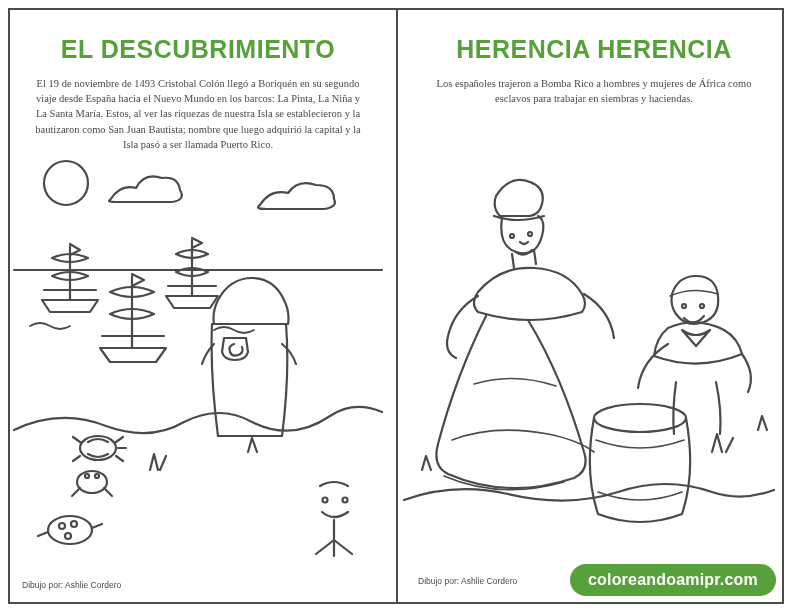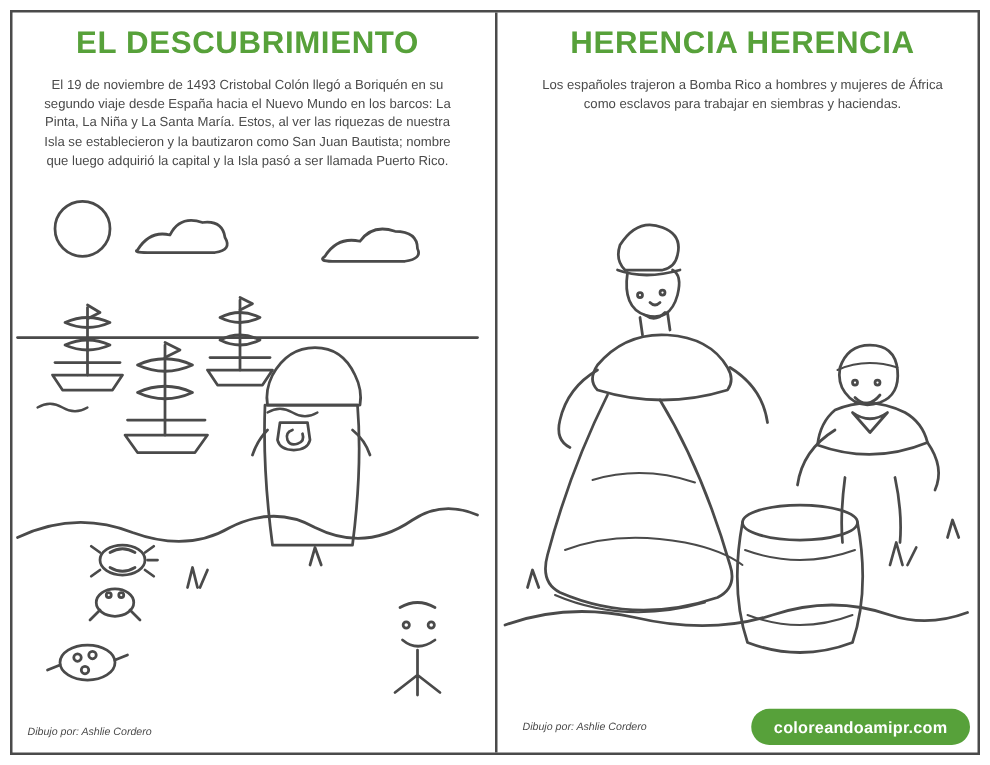--- a/index.html
+++ b/index.html
@@ -32,51 +32,50 @@
   .panel-left  { left: 0; }
   .panel-right { left: 396px; }
 
   .title {
     text-align: center;
     font-weight: bold;
     font-size: 25px;
     letter-spacing: 0.5px;
     color: #57a13a;
     margin: 0;
-    padding-top: 20px;
+    padding-top: 35px;
     font-family: "Liberation Sans", sans-serif;
   }
   .body-text {
     text-align: center;
     font-size: 10.5px;
     line-height: 1.45;
     color: #4a4a4a;
     margin: 0 auto;
     padding-top: 12px;
     width: 330px;
   }
-  .body-text p { margin: 0 0 9px 0; }
+  .body-text p { margin: 0 0 9px 0; font-family: Liberation Serif, serif; }
 
   .credit {
     position: absolute;
     font-size: 8.5px;
     color: #4a4a4a;
-    font-style: italic;
   }
   .credit-left  { left: 22px;  bottom: 22px; }
   .credit-right { left: 418px; bottom: 26px; }
 
   .badge {
     position: absolute;
     right: 16px;
     bottom: 16px;
     background: #57a13a;
     color: #ffffff;
     border-radius: 16px;
-    font-size: 13px;
+    font-size: 16px;
     font-weight: bold;
     padding: 7px 18px;
     letter-spacing: 0.2px;
   }
 
   .frame {
     position: absolute;
     left: 8px;
     top: 8px;
     width: 776px;

